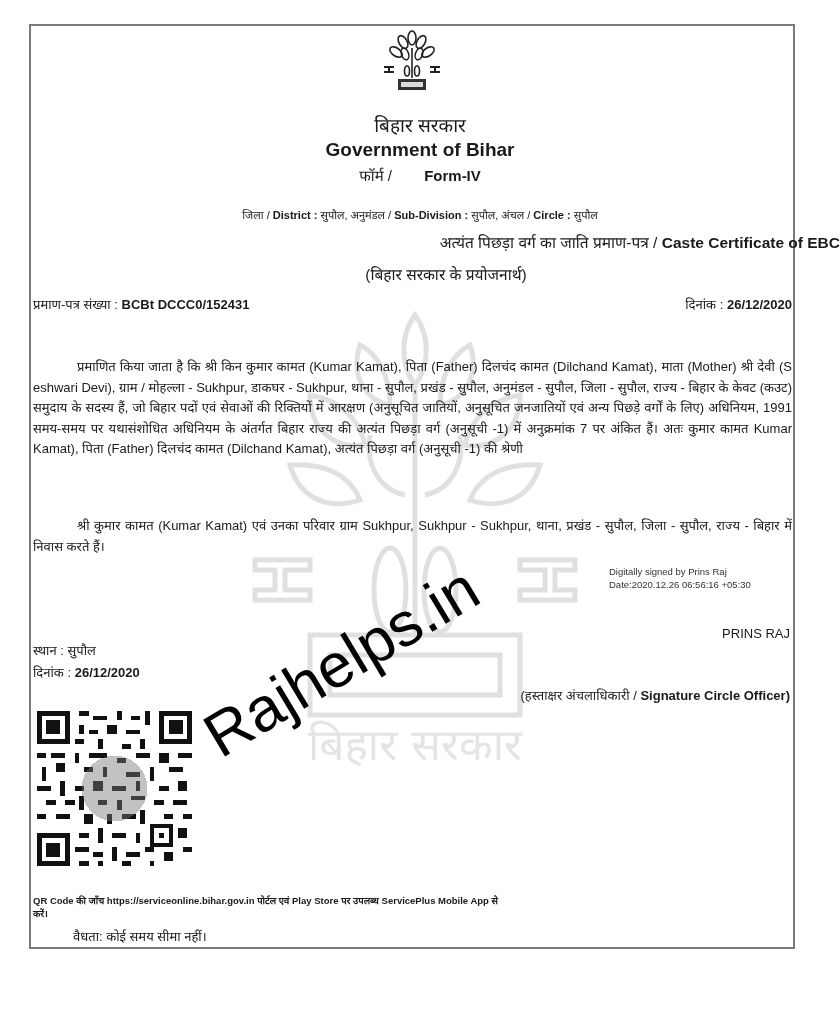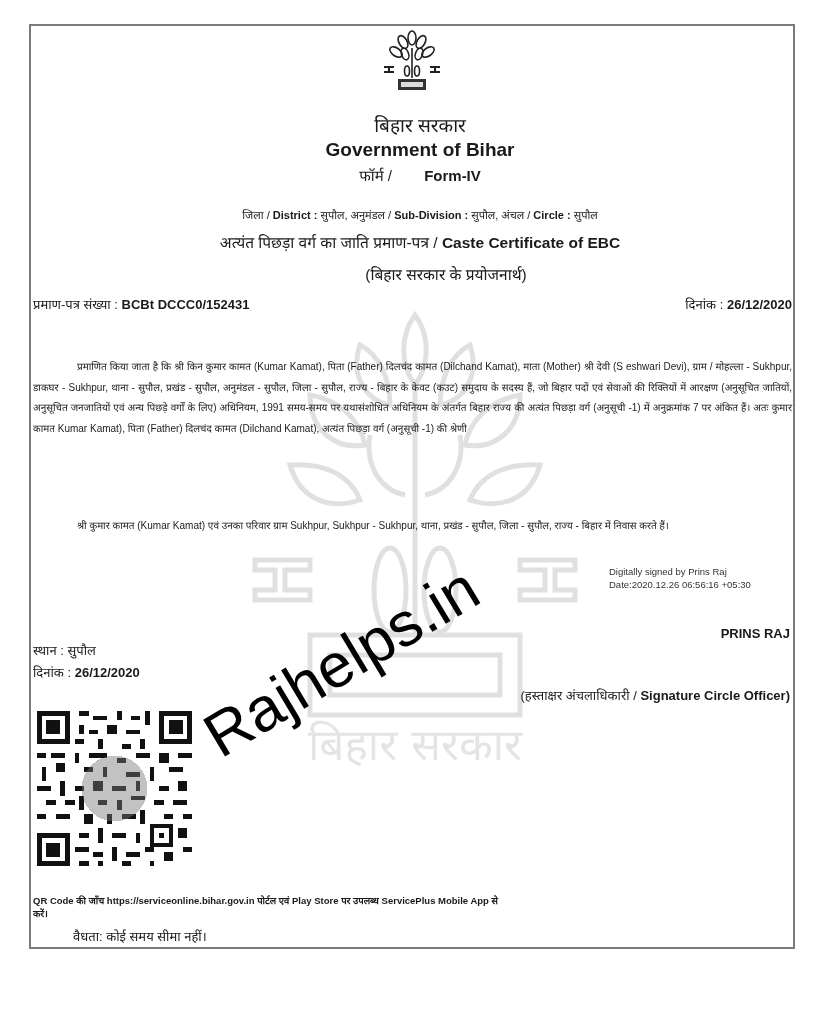--- a/index.html
+++ b/index.html
@@ -7,35 +7,35 @@
          font-family:"Liberation Sans","DejaVu Sans",sans-serif; color:#1a1a1a; }
   .frame { position:absolute; left:29px; top:24px; width:766px; height:925px;
            border:2px solid #7a7a7a; box-sizing:border-box; background:#fff; }
   .emblem-top { position:absolute; left:381px; top:28px; width:62px; height:66px; }
   .center { position:absolute; left:0; width:840px; text-align:center; }
   .h-hindi { top:112px; font-size:19px; }
   .h-gov { top:139px; font-size:19px; font-weight:bold; }
   .h-form { top:165px; font-size:15px; }
   .h-form b { font-weight:bold;margin-left:28px; }
   .h-district { top:207px; font-size:11px; }
-  .h-caste { top:231px; font-size:15.5px; }
+  .h-caste { top:231px; font-size:15.5px;text-align:right; }
   .h-purpose { top:263px; font-size:15.5px;padding-left:26px; }
   b { font-weight:bold; }
   .certno { position:absolute; left:33px; top:295px; font-size:13px; font-weight:bold; }
   .certno .lbl { font-weight:normal; }
   .issue-date { position:absolute; right:48px; top:295px; font-size:13px; font-weight:bold; }
   .issue-date .lbl { font-weight:normal; }
   .watermark { position:absolute; left:250px; top:305px; width:330px; height:470px; opacity:0.22; }
-  .body-text { position:absolute; left:33px; width:759px; font-size:10px; line-height:20.5px;
+  .body-text { position:absolute; left:33px; width:759px; font-size:13px; line-height:20.5px;
                text-align:justify; z-index:2; }
   .para1 { top:357px; }
   .para2 { top:516px; }
   .indent { display:inline-block; width:44px; }
   .digsig { position:absolute; left:609px; top:565px; font-size:9.5px; line-height:13px; color:#333; }
-  .signer { position:absolute; right:50px; top:626px; font-size:13px; font-weight:bold; }
+  .signer { position:absolute; right:50px; top:626px; font-size:13px; font-weight:normal; }
   .signer-role { position:absolute; right:50px; top:666px; width:280px; text-align:right;
                  font-size:13px; line-height:20px;margin-top:20px; }
   .place { position:absolute; left:33px; top:641px; font-size:13px; }
   .place-date { position:absolute; left:33px; top:663px; font-size:13px; font-weight:bold; }
   .place-date .lbl { font-weight:normal; }
   .qr { position:absolute; left:37px; top:711px; width:155px; height:155px; }
   .qr-note { position:absolute; left:33px; top:894px; width:480px; font-size:9.5px; font-weight:bold; line-height:13px; }
   .validity { position:absolute; left:33px; top:927px; font-size:13px;margin-left:40px; }
   .stamp { position:absolute; left:228px; top:550px; font-size:62px; color:#000;
            transform:rotate(-31deg); transform-origin:0 100%; white-space:nowrap;

